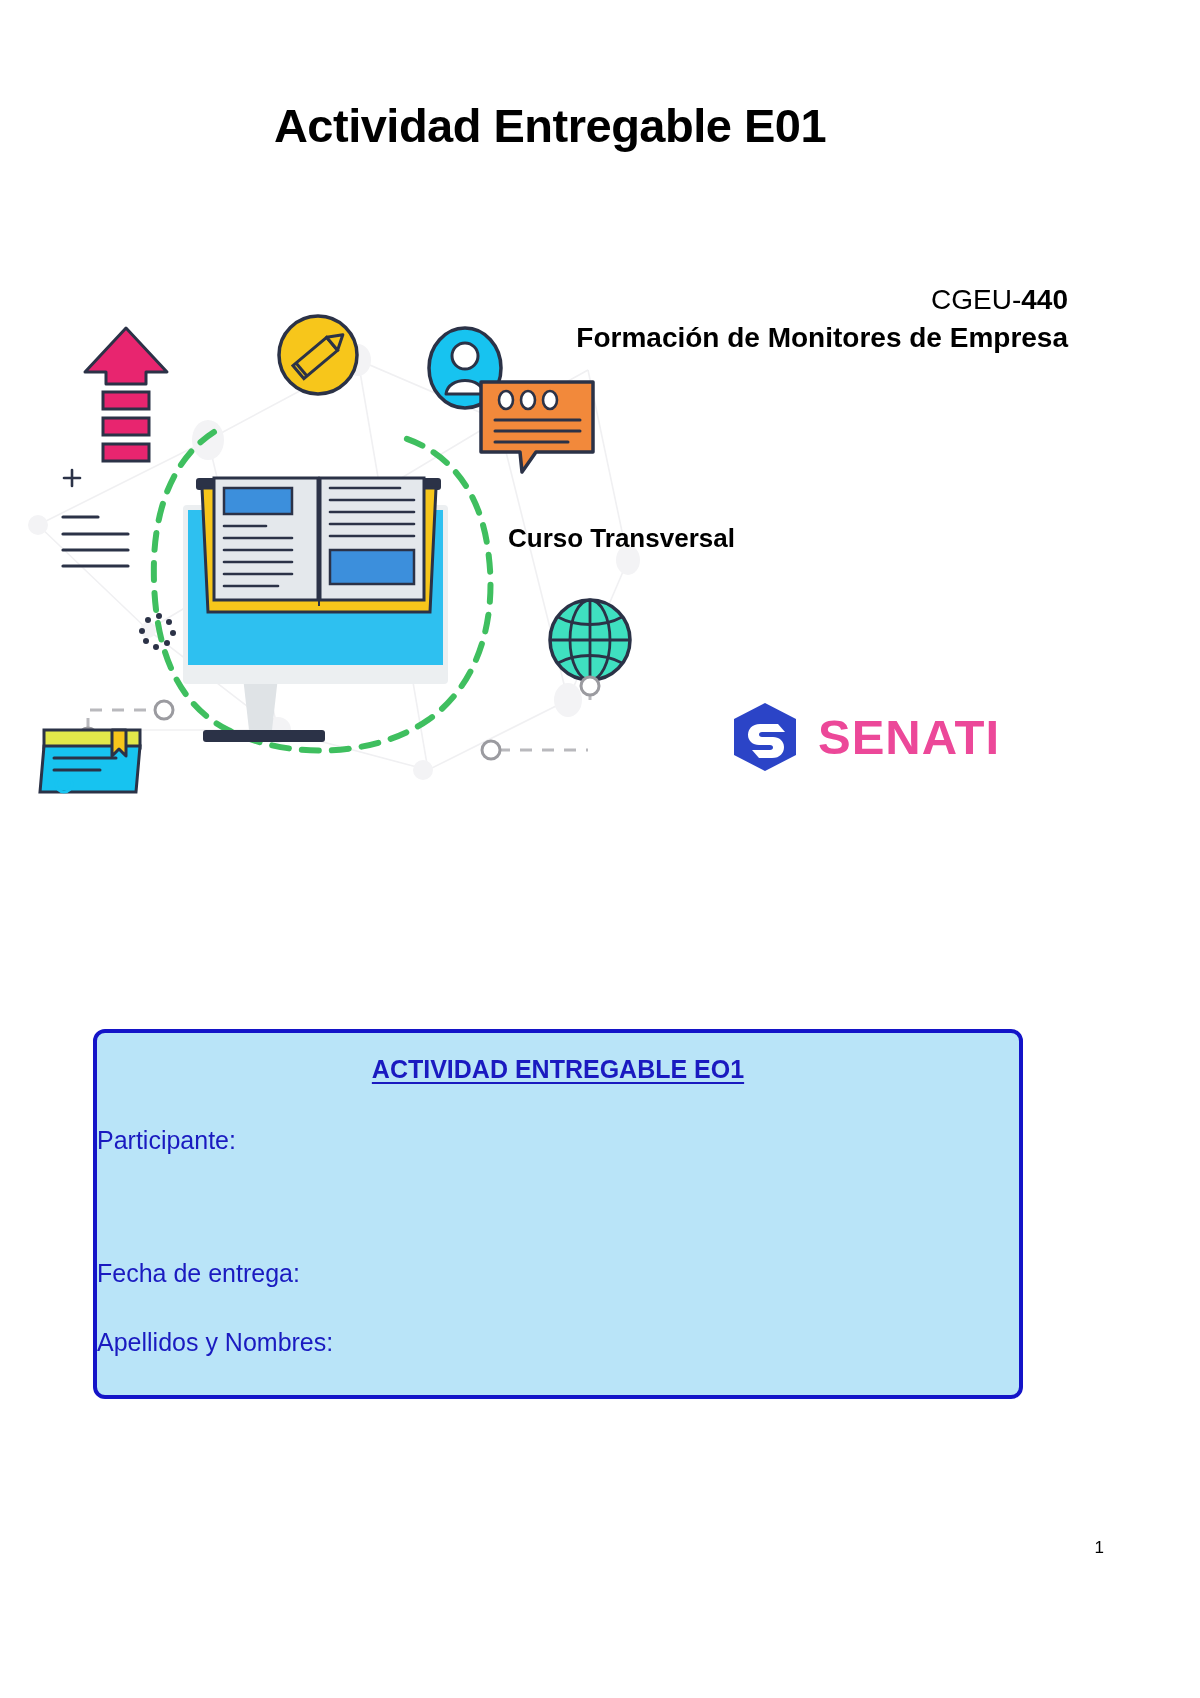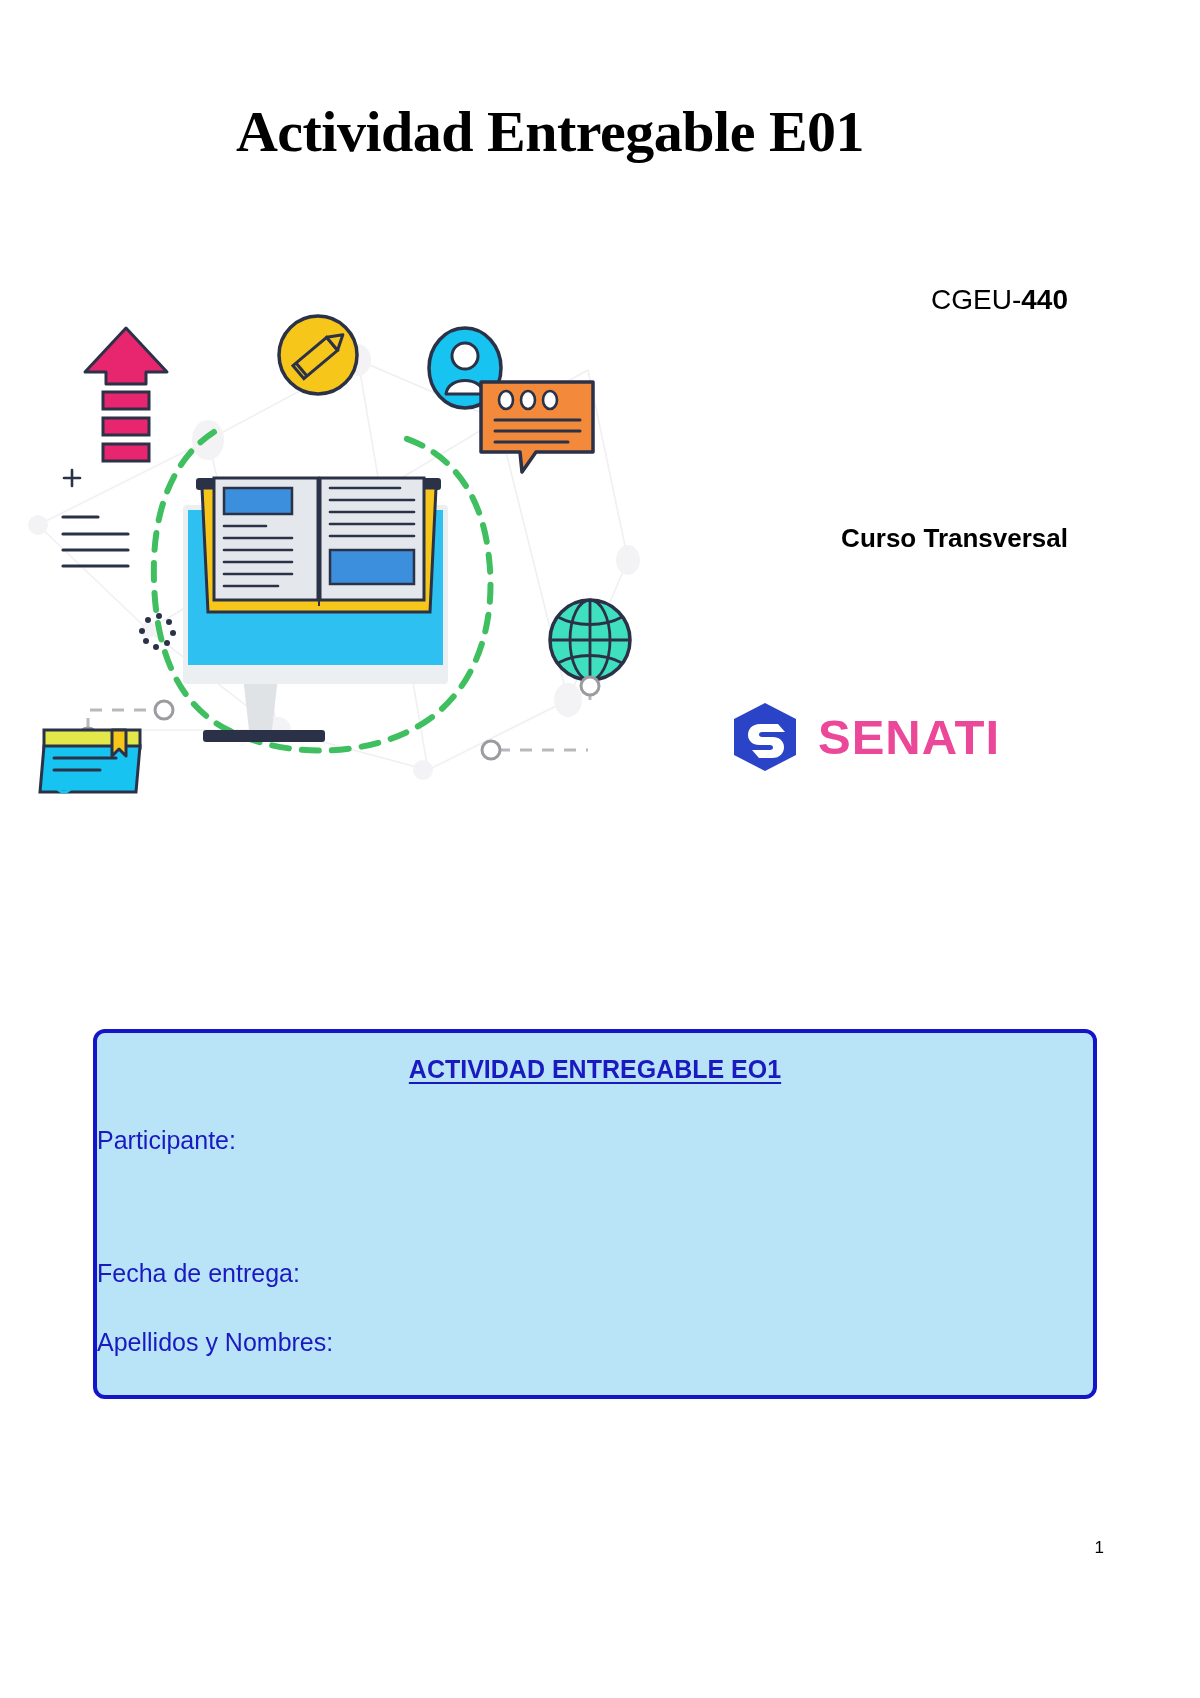--- a/index.html
+++ b/index.html
@@ -15,23 +15,23 @@
     overflow: hidden;
   }
 
   
   .page-title {
     position: absolute;
     left: 0;
     top: 98px;
     width: 1100px;
     text-align: center;
-    font-family: Liberation Serif, serif;
-    font-weight: bold;
-    font-size: 58px;
+    font-family: Liberation Sans, sans-serif;
+    font-weight: bold;
+    font-size: 47px;
     letter-spacing: -0.5px;
     color: #000000;
     white-space: nowrap;
   }
 
   
   .course-block {
     position: absolute;
     right: 132px;
     top: 281px;
@@ -50,21 +50,21 @@
   .course-name {
     font-size: 28px;
     font-weight: bold;
     line-height: 38px;
   }
   .course-type {
     position: absolute;
     right: 132px;
     top: 523px;
     width: 560px;
-    text-align: right;
+    text-align: left;
     font-size: 26px;
     font-weight: bold;
     color: #000000;
   }
 
   
   .illustration {
     position: absolute;
     left: 28px;
     top: 300px;
@@ -92,21 +92,21 @@
     letter-spacing: 1px;
     color: #ec4899;
     line-height: 1;
   }
 
   
   .info-box {
     position: absolute;
     left: 93px;
     top: 1029px;
-    width: 1004px;
+    width: 930px;
     height: 370px;
     box-sizing: border-box;
     background: #b9e4f8;
     border: 4px solid #1414c8;
     border-radius: 12px;
   }
   .info-title {
     text-align: center;
     margin-top: 22px;
     font-family: "Liberation Sans", sans-serif;
@@ -282,20 +282,21 @@
       <path d="M84 430 L98 430 L98 456 L91 449 L84 456 Z" fill="#f7c61b" stroke="#2b3247" stroke-width="3" stroke-linejoin="round"></path>
       <circle cx="36" cy="484" r="8" fill="none" stroke="#17c3f0" stroke-width="3"></circle>
     </g>
   </svg>
 </div>
 
 <div class="course-block">
   <div class="course-code">
     <span class="code-prefix">CGEU-</span><span class="code-num">440</span>
   </div>
+  <div class="course-name">Formación de Monitores de Empresa</div>
 </div>
 
 <div class="course-type">Curso Transversal</div>
 
 <div class="senati-logo">
   <svg class="senati-mark" viewBox="0 0 74 74" xmlns="http://www.w3.org/2000/svg">
     <path d="M37 3 L68 19 L68 55 L37 71 L6 55 L6 19 Z" fill="#2b44c7"></path>
     <path d="M50 24 H32 C24 24 20 29 20 35 C20 41 25 45 31 45 H42 C44 45 45 46 45 47.5 C45 49 44 50 42 50 H24 L31 58 H44 C52 58 56 53 56 47 C56 41 51 37 45 37 H34 C32 37 31 36 31 34.5 C31 33 32 32 34 32 H57 Z" fill="#ffffff"></path>
   </svg>
   <span class="senati-word">SENATI</span>

